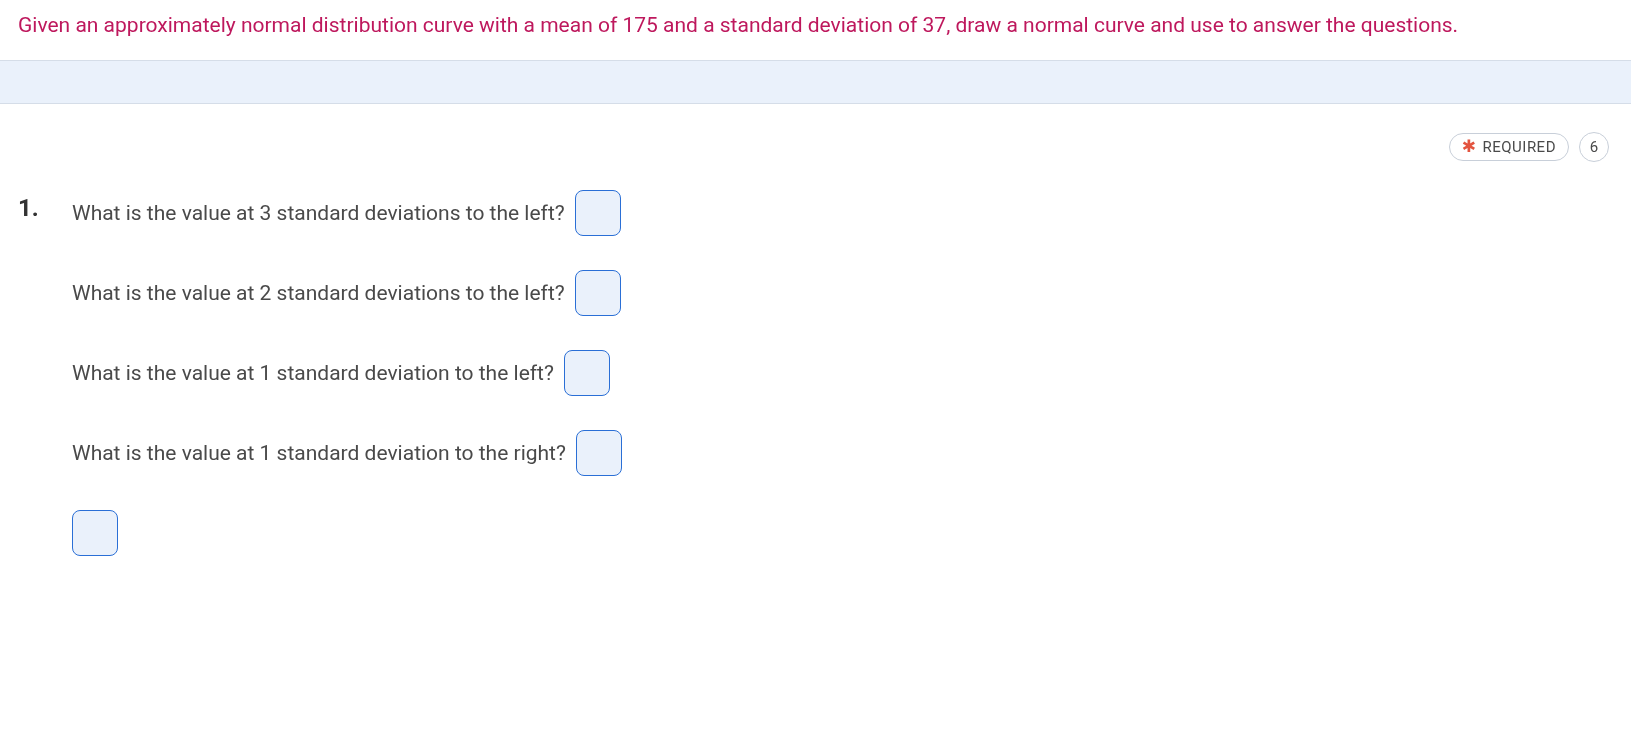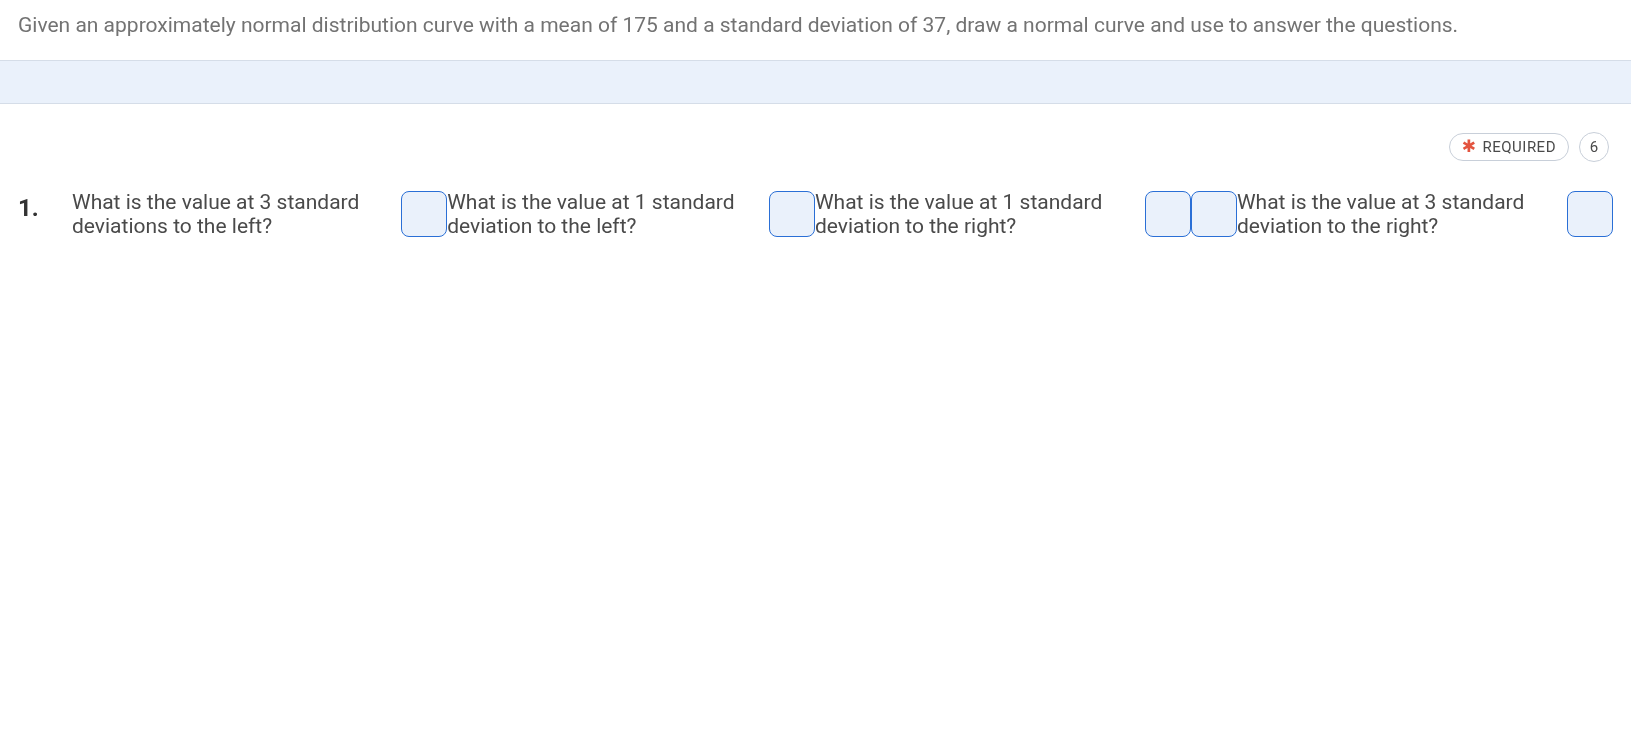--- a/index.html
+++ b/index.html
@@ -6,21 +6,21 @@
 body {
   font-family: -apple-system, BlinkMacSystemFont, "Segoe UI", Roboto, "Helvetica Neue", Arial, sans-serif;
   color: #333;
   background: #fff;
   width: 1631px;
 }
 .instructions {
   padding: 10px 18px 18px 18px;
   font-size: 21px;
   line-height: 1.5;
-  color: #737373;
+  color: #be185d;
 }
 .band {
   background: #eaf1fb;
   border-top: 1px solid #d5dde8;
   border-bottom: 1px solid #d5dde8;
   height: 44px;
   width: 100%;
 }
 .meta-row {
   display: flex;
@@ -62,21 +62,22 @@
 .qnum {
   font-size: 24px;
   font-weight: 700;
   color: #333;
   width: 54px;
   padding-top: 4px;
 }
 .qbody {
   flex: 1;
   display: flex;
-  flex-direction: row;
+  flex-direction: column;
+  gap: 34px;
 }
 .qline {
   display: flex;
   align-items: center;
   gap: 10px;
   font-size: 21px;
   color: #4a4a4a;
 }
 .answer-box {
   display: inline-block;
@@ -107,34 +108,34 @@
 
 <div class="question-area">
   <div class="qnum">1.</div>
   <div class="qbody">
 
     <div class="qline">
       <span>What is the value at 3 standard deviations to the left?</span>
       <input type="text" class="answer-box" value="" style="">
     </div>
 
+    <div class="qline">
+      <span>What is the value at 2 standard deviations to the left?</span>
+      <input type="text" class="answer-box" value="" style="">
+    </div>
 
     <div class="qline">
       <span>What is the value at 1 standard deviation to the left?</span>
       <input type="text" class="answer-box" value="" style="">
     </div>
 
     <div class="qline">
       <span>What is the value at 1 standard deviation to the right?</span>
       <input type="text" class="answer-box" value="" style="">
     </div>
 
     <div class="qline">
       <input type="text" class="answer-box" value="" style="">
     </div>
 
-    <div class="qline">
-      <span>What is the value at 3 standard deviation to the right?</span>
-      <input type="text" class="answer-box" value="" style="">
-    </div>
 
   </div>
 </div>
 
 </body></html>

